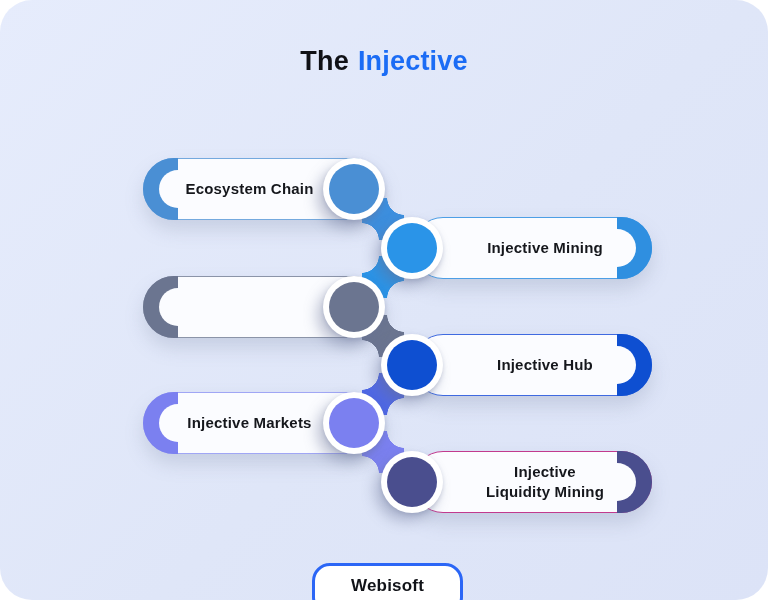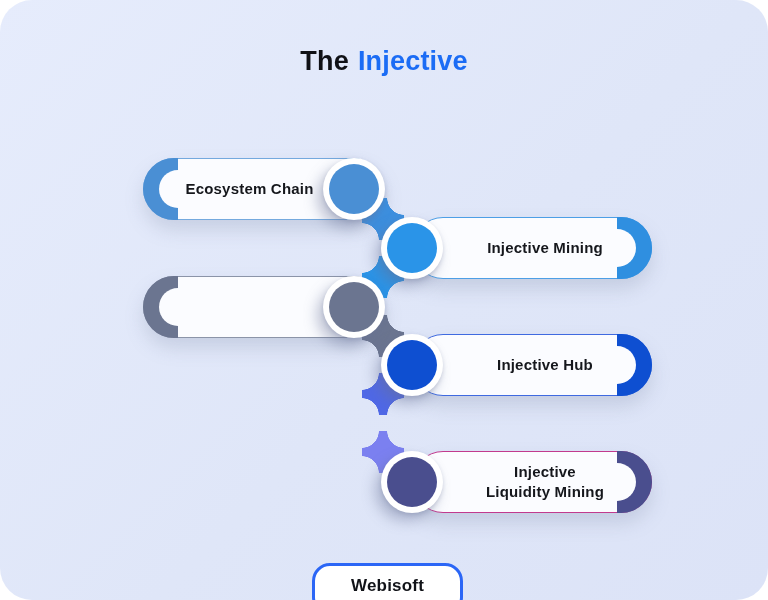--- a/index.html
+++ b/index.html
@@ -137,20 +137,30 @@
     <div class="pill">
       <div class="cap"></div>
       <div class="notch"></div>
       <div class="label">Injective Hub</div>
     </div>
     <div class="node">
       <div class="node-inner"></div>
     </div>
   </div>
 
+  <div class="item left row5" style="--circle: #7b80f0; --accent: #7b80f0; --border: #a0a6f5;">
+    <div class="pill">
+      <div class="cap"></div>
+      <div class="notch"></div>
+      <div class="label">Injective Markets</div>
+    </div>
+    <div class="node">
+      <div class="node-inner"></div>
+    </div>
+  </div>
 
   <div class="item right row6" style="--circle: #4a4e8e; --accent: #4a4e8e; --border: #c23a8e;">
     <div class="pill">
       <div class="cap"></div>
       <div class="notch"></div>
       <div class="label">Injective
 Liquidity Mining</div>
     </div>
     <div class="node">
       <div class="node-inner"></div>

